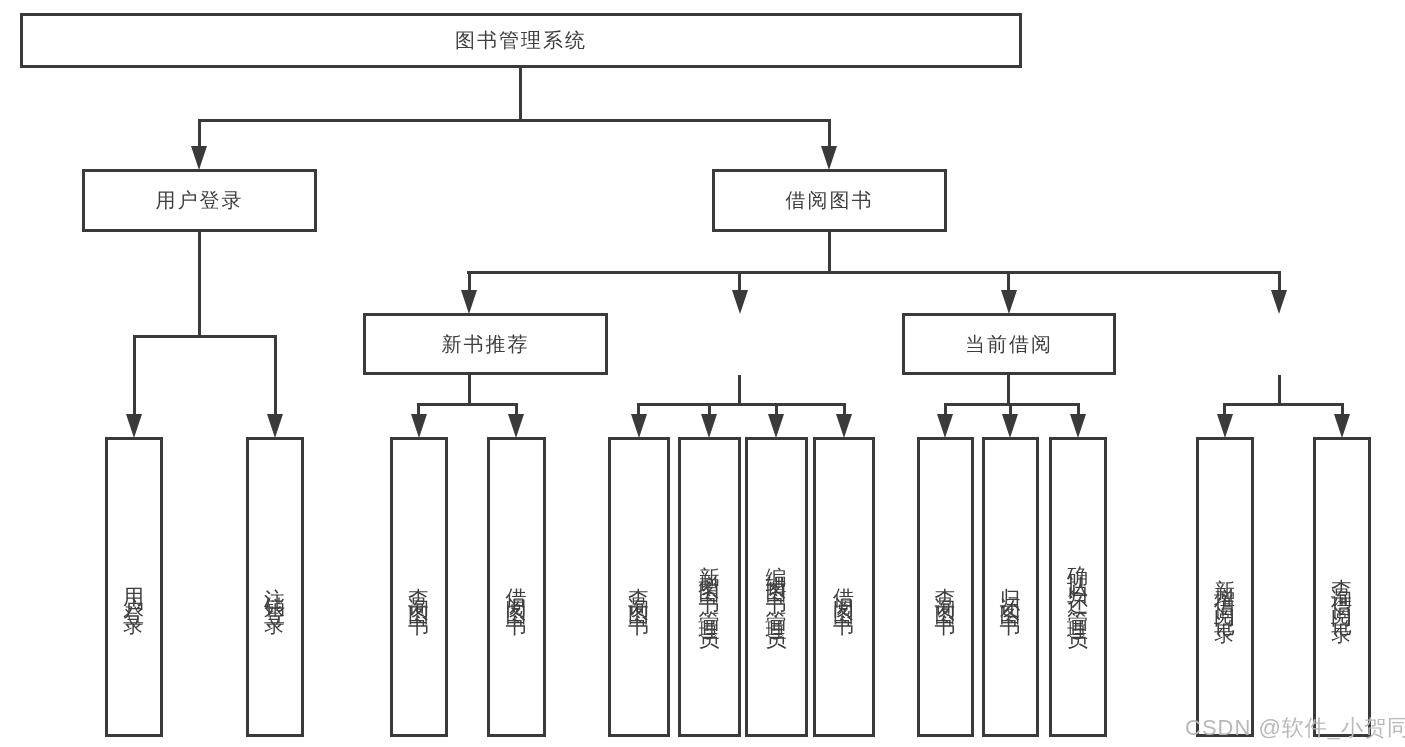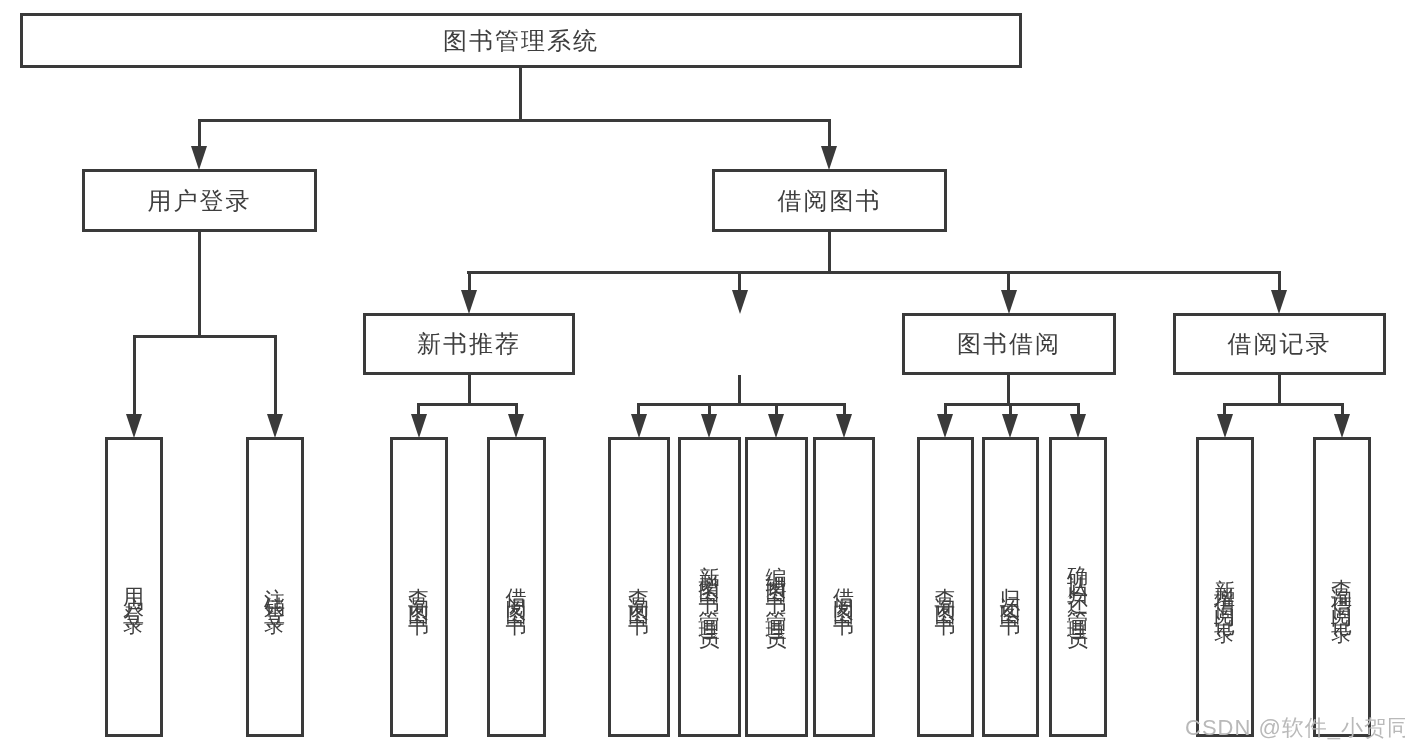--- a/index.html
+++ b/index.html
@@ -17,38 +17,38 @@
   }
   
   .box {
     position: absolute;
     background: #ffffff;
     border: 3px solid #3a3a3a;
     box-sizing: border-box;
     display: flex;
     align-items: center;
     justify-content: center;
-    font-size: 24px;
+    font-size: 20px;
     color: #3e3e3e;
     letter-spacing: 2px;
     text-align: center;
   }
   .vbox {
     writing-mode: vertical-lr;
     text-orientation: mixed;
     font-size: 21px;
     letter-spacing: 9px;
     line-height: 1;
     padding-top: 4px;
   }
   
   .b-root   { left: 20px;   top: 13px;  width: 1002px; height: 55px; }
   .b-login  { left: 82px;   top: 169px; width: 235px;  height: 63px; }
   .b-mgmt   { left: 712px;  top: 169px; width: 235px;  height: 63px; }
-  .b-newrec { left: 363px;  top: 313px; width: 212px;  height: 62px; }
+  .b-newrec { left: 363px;  top: 313px; width: 245px;  height: 62px; }
   .b-borrow { left: 634px;  top: 313px; width: 212px;  height: 62px; }
   .b-curr   { left: 902px;  top: 313px; width: 214px;  height: 62px; }
   .b-record { left: 1173px; top: 313px; width: 213px;  height: 62px; }
   
   .leaf { top: 437px; height: 300px; }
   .l-ulogin  { left: 105px;  width: 58px; }
   .l-logout  { left: 246px;  width: 58px; }
   .l-nbq     { left: 390px;  width: 58px; }
   .l-nbb     { left: 487px;  width: 59px; }
   .l-bbq     { left: 608px;  width: 62px; }
@@ -167,22 +167,21 @@
   <div class="vline d3"></div>
   <div class="vline d4"></div>
   <div class="vline d5"></div>
   <div class="vline d6"></div>
   <div class="arrow a3"></div>
   <div class="arrow a4"></div>
   <div class="arrow a5"></div>
   <div class="arrow a6"></div>
 
   <div class="box b-newrec">新书推荐</div>
-  <div class="box b-curr">图书借阅</div>
-  <div class="box b-record">借阅记录</div>
+  <div class="box b-curr">当前借阅</div>
 
   <div class="vline v3"></div>
   <div class="hline h3"></div>
   <div class="vline d7"></div>
   <div class="vline d8"></div>
   <div class="arrow a7"></div>
   <div class="arrow a8"></div>
 
   <div class="vline v4"></div>
   <div class="hline h4"></div>

